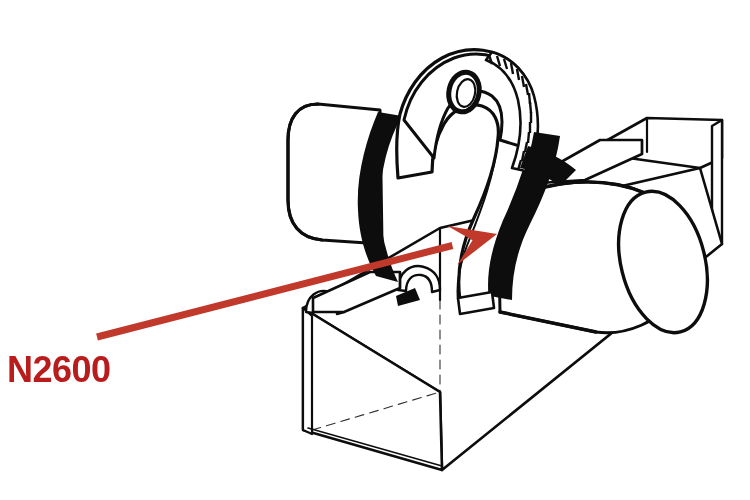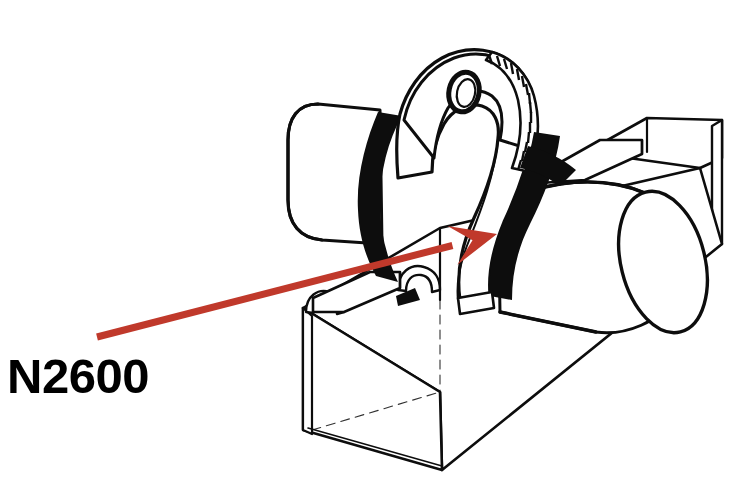--- a/index.html
+++ b/index.html
@@ -223,15 +223,15 @@
 
     <g>
 
       <path d="M 97.9 340.4 L 453.3 248.9 L 451.6 242.1 L 96.1 333.6 Z" fill="#C0392B" stroke="none"></path>
 
       <path d="M 497.0 234.0 L 457.4 264.8 L 472.5 240.3 L 447.5 226.1 Z" fill="#C0392B" stroke="none"></path>
     </g>
 
   </svg>
 
-  <div id="part-label" style="color: #000000; font-size: 49px;">N2600</div>
+  <div id="part-label" style="color: #b91c1c; font-size: 36px;">N2600</div>
 
 </div>
 
 </body></html>

